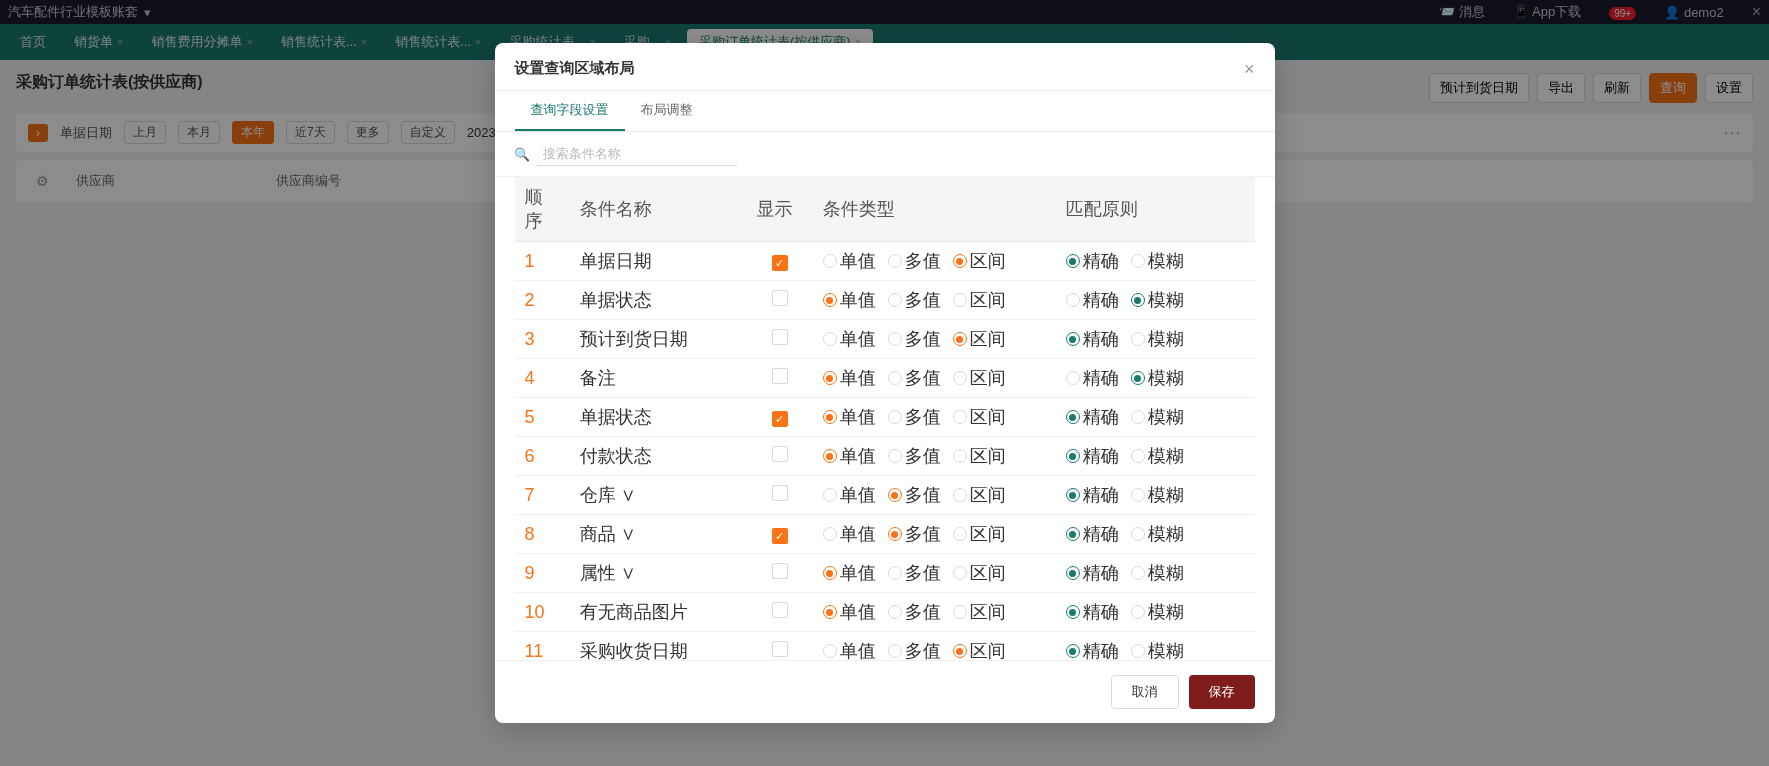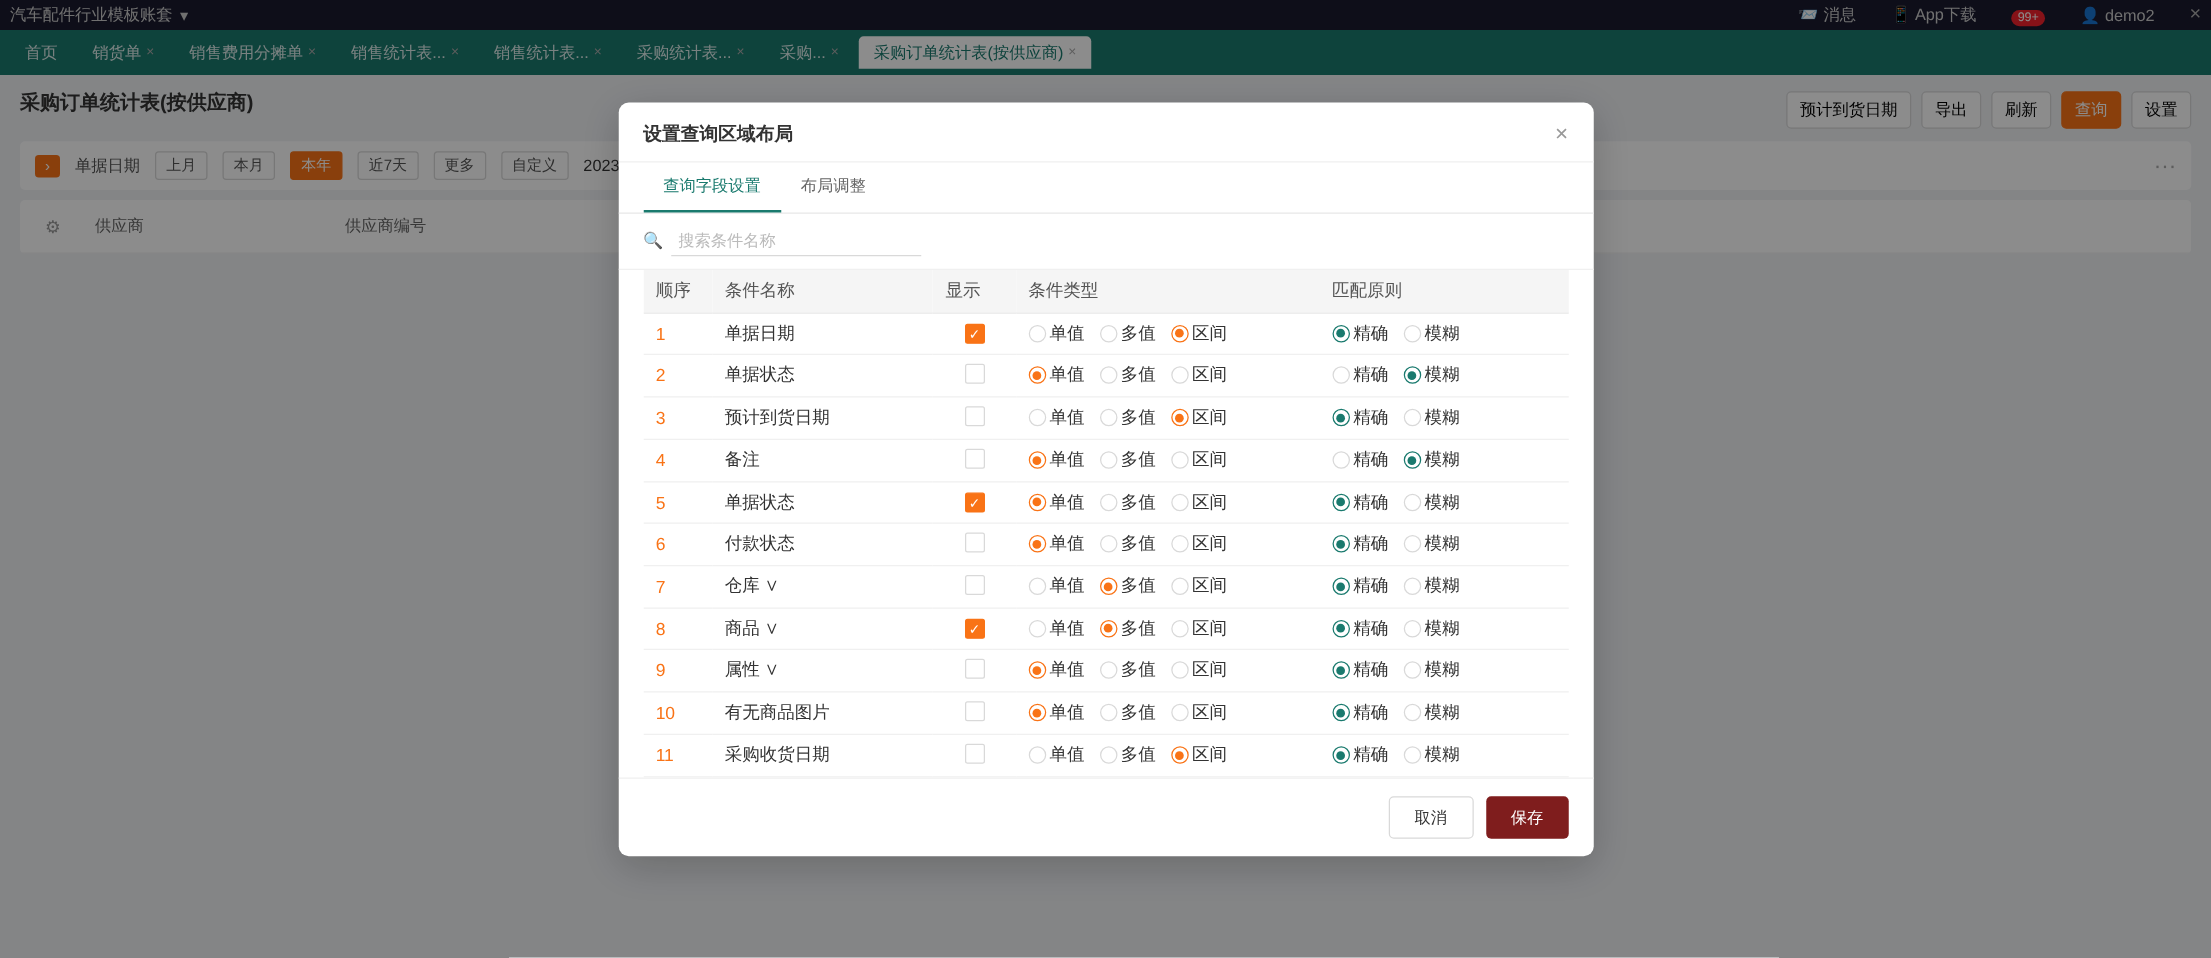--- a/index.html
+++ b/index.html
@@ -142,21 +142,21 @@
 
     
     .dialog-table-container {
       flex: 1;
       overflow-y: auto;
       padding: 0 20px;
     }
     .dialog-table {
       width: 100%;
       border-collapse: collapse;
-      font-size: 14px;
+      font-size: 18px;
     }
     .dialog-table thead tr {
       background: #f5f5f5;
     }
     .dialog-table th {
       padding: 8px 10px;
       text-align: left;
       color: #555;
       font-weight: 500;
       border-bottom: 1px solid #e8e8e8;

